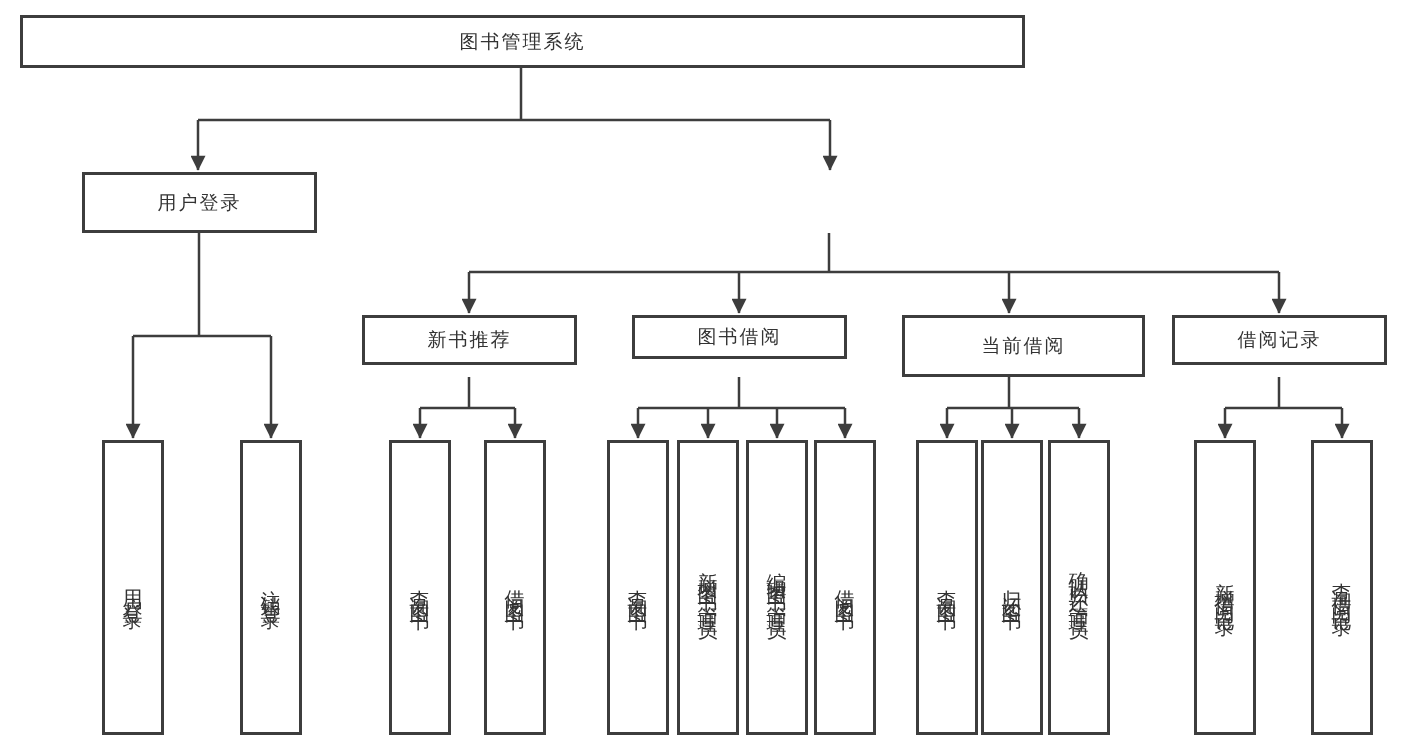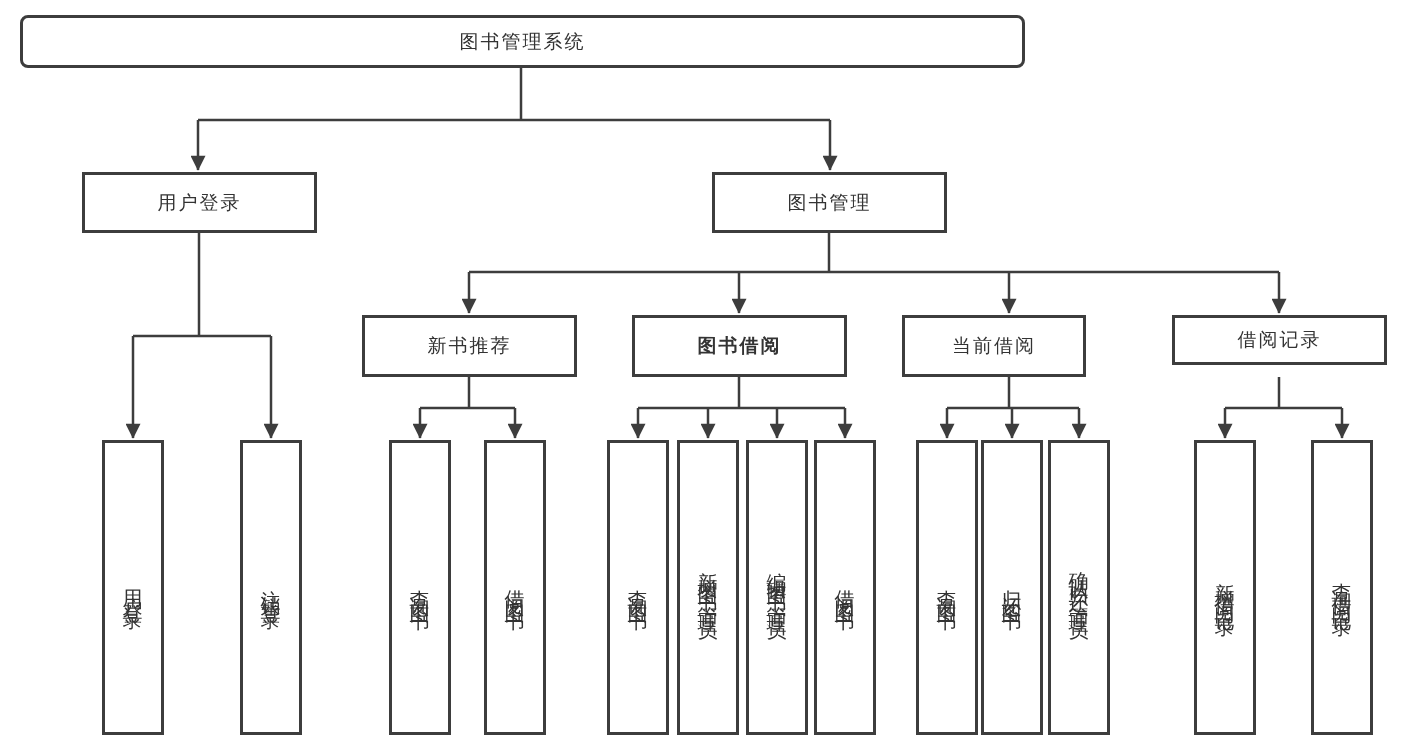--- a/index.html
+++ b/index.html
@@ -26,21 +26,21 @@
     position: absolute;
     background: #ffffff;
     border: 3px solid var(--border);
     display: flex;
     align-items: center;
     justify-content: center;
     color: var(--text);
     text-align: center;
   }
   .h-box { font-size: 19px; letter-spacing: 2px; }
-  .root-box { font-size: 19px; letter-spacing: 2px; border-radius: 8px; }
+  .root-box { font-size: 19px; letter-spacing: 2px; }
   .v-box {
     writing-mode: vertical-rl;
     font-size: 20px;
     letter-spacing: 7px;
     line-height: 1;
   }
   #watermark {
     position: absolute;
     left: 1186px;
     top: 712px;
@@ -92,25 +92,24 @@
       <path class="connector" marker-end="url(#arrow)" d="M1012,408 V438"></path>
       <path class="connector" marker-end="url(#arrow)" d="M1079,408 V438"></path>
       <path class="connector" marker-end="url(#arrow)" d="M1225,408 V438"></path>
       <path class="connector" marker-end="url(#arrow)" d="M1342,408 V438"></path>
     </g>
   </svg>
 
   <div class="box root-box" style="left:20px; top:15px; width:1005px; height:53px;">图书管理系统</div>
 
   <div class="box h-box" style="left:82px; top:172px; width:235px; height:61px;">用户登录</div>
-  <div class="box h-box" style="left:712px; top:172px; width:235px; height:61px;">图书管理</div>
 
-  <div class="box h-box" style="left:362px; top:315px; width:215px; height:62px;">新书推荐</div>
-  <div class="box h-box" style="left:632px; top:315px; width:215px; height:62px;font-weight:bold;">图书借阅</div>
-  <div class="box h-box" style="left:902px; top:315px; width:184px; height:62px;">当前借阅</div>
+  <div class="box h-box" style="left:362px; top:315px; width:215px; height:50px;">新书推荐</div>
+  <div class="box h-box" style="left:632px; top:315px; width:215px; height:44px;">图书借阅</div>
+  <div class="box h-box" style="left:902px; top:315px; width:243px; height:62px;">当前借阅</div>
   <div class="box h-box" style="left:1172px; top:315px; width:215px; height:50px;">借阅记录</div>
 
   <div class="box v-box" style="left:102px; top:440px; width:62px; height:295px;">用户登录</div>
   <div class="box v-box" style="left:240px; top:440px; width:62px; height:295px;">注销登录</div>
 
   <div class="box v-box" style="left:389px; top:440px; width:62px; height:295px;">查询图书</div>
   <div class="box v-box" style="left:484px; top:440px; width:62px; height:295px;">借阅图书</div>
 
   <div class="box v-box" style="left:607px; top:440px; width:62px; height:295px;">查询图书</div>
   <div class="box v-box" style="left:677px; top:440px; width:62px; height:295px;">新增图书（管理员）</div>

